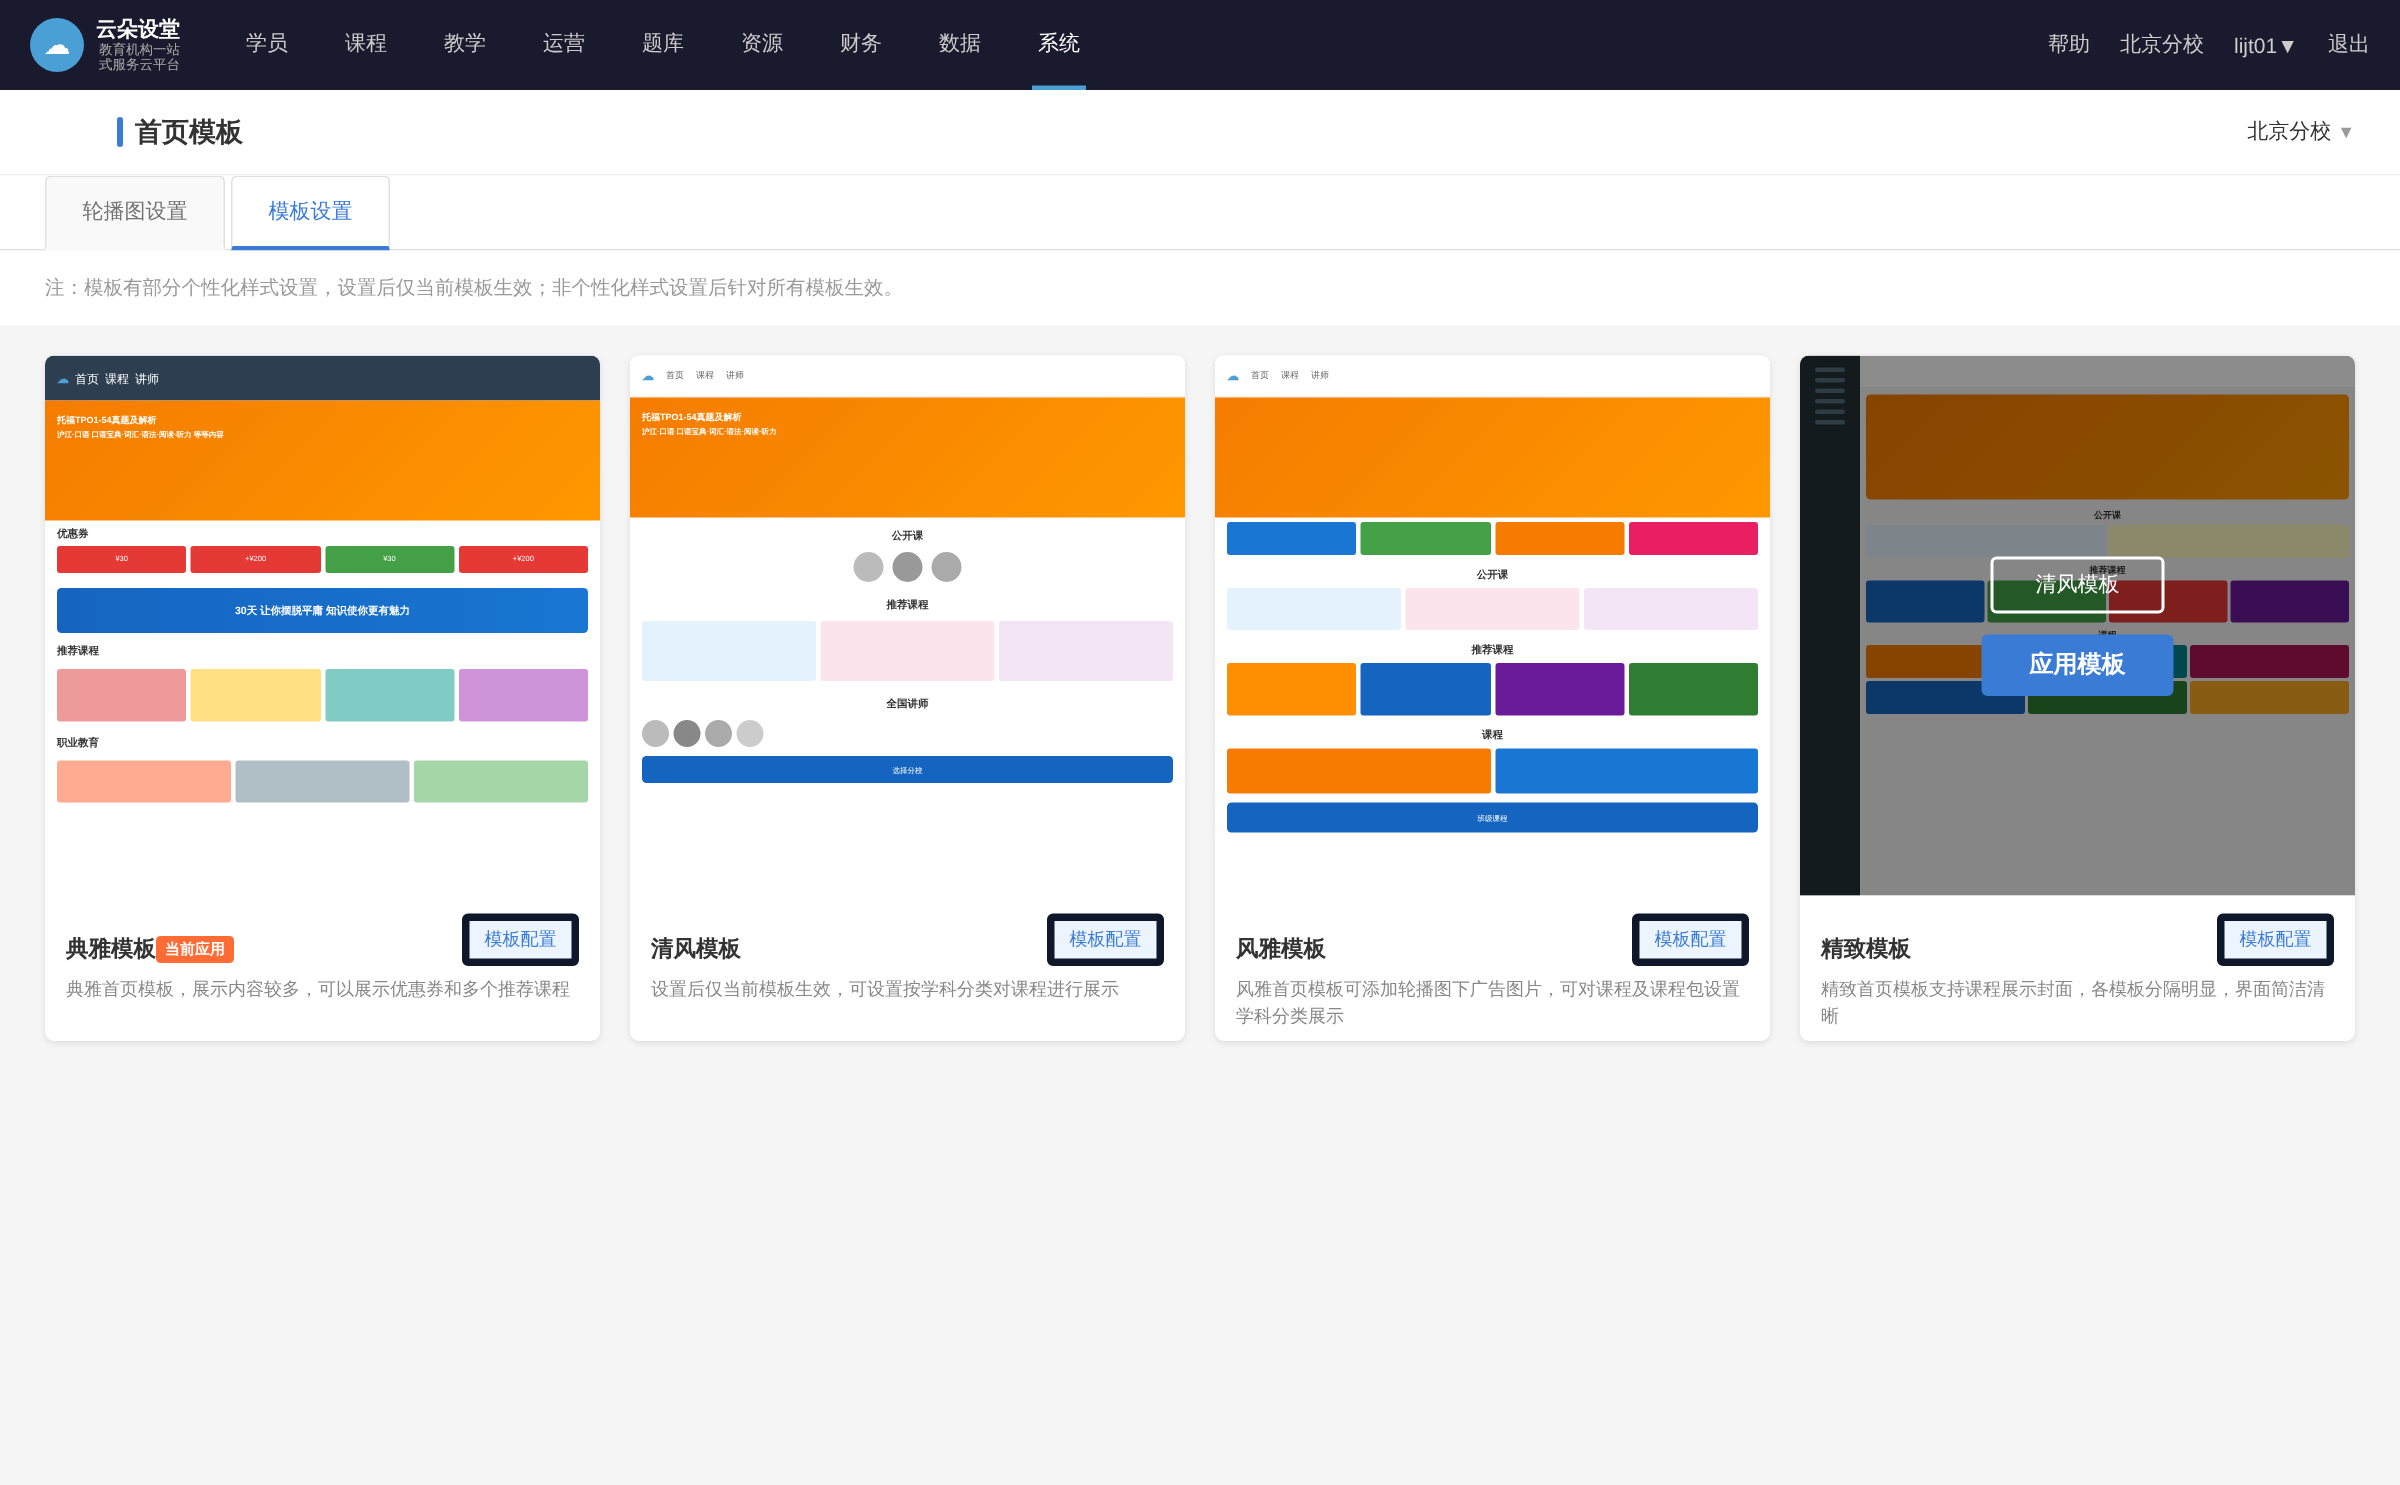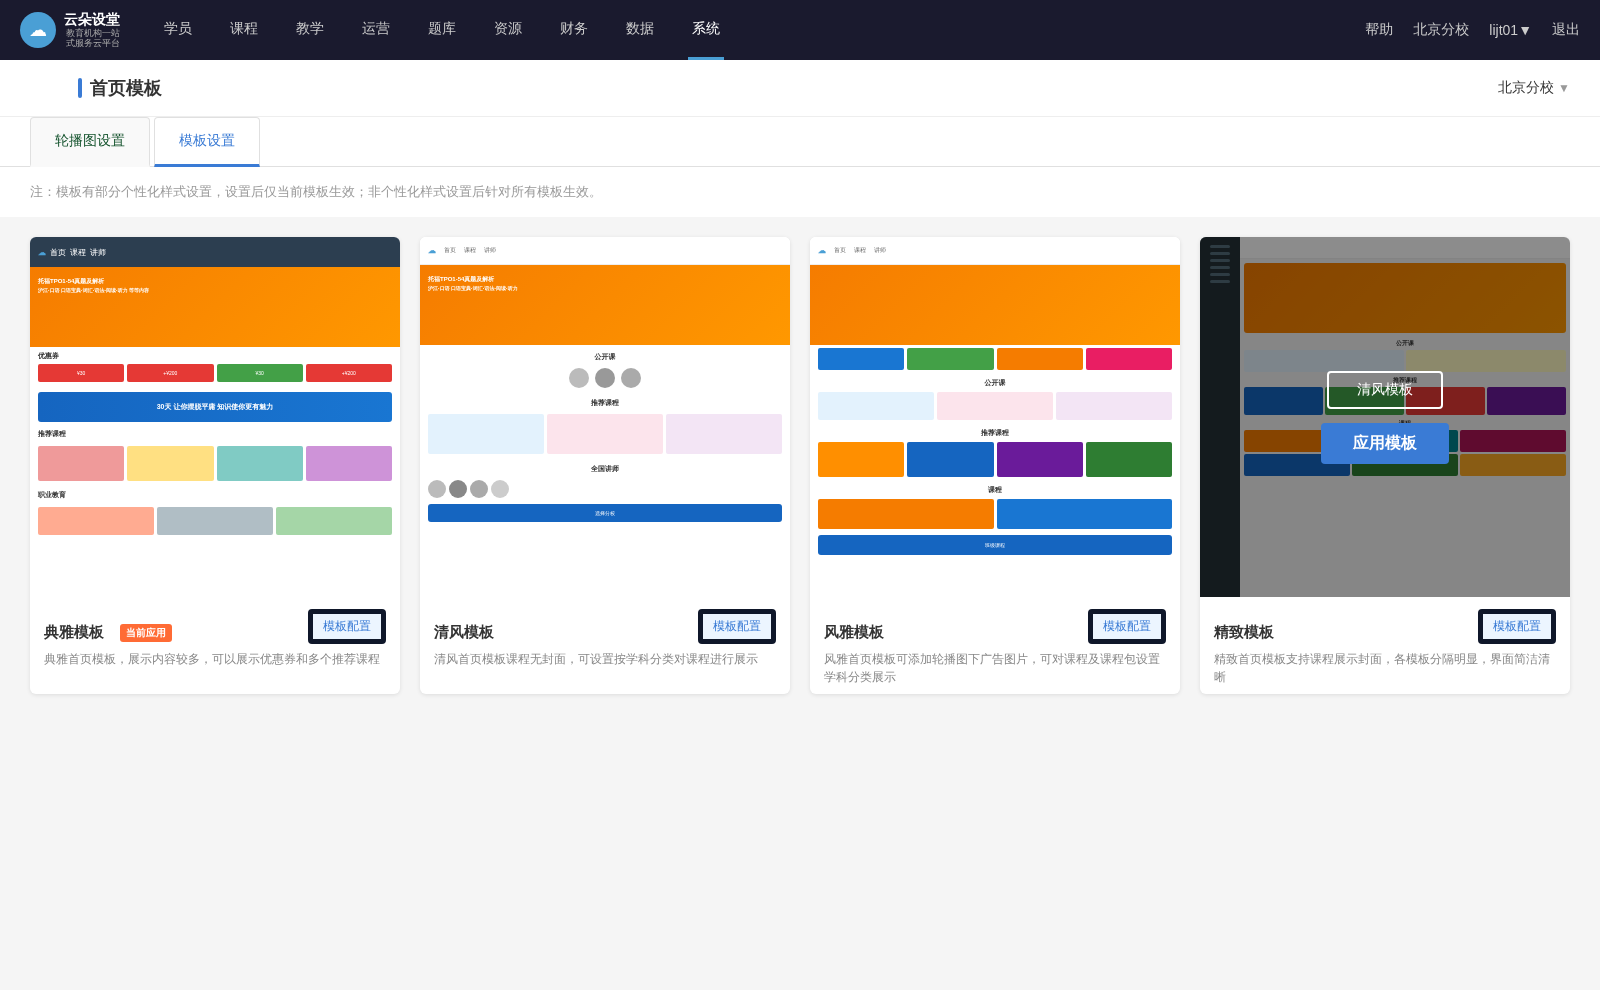--- a/index.html
+++ b/index.html
@@ -95,21 +95,21 @@
     .tabs-container {
       background: #fff;
       padding: 0 30px;
       border-bottom: 1px solid #e0e0e0;
     }
     .tabs { display: flex; gap: 0; }
     .tab {
       padding: 14px 24px;
       cursor: pointer;
       font-size: 14px;
-      color: #14532d;
+      color: #737373;
       border-bottom: 3px solid transparent;
       border-top: 1px solid #e0e0e0;
       border-left: 1px solid #e0e0e0;
       border-right: 1px solid #e0e0e0;
       margin-right: 4px;
       margin-bottom: -1px;
       background: #f9f9f9;
       border-radius: 4px 4px 0 0;
     }
     .tab.active {
@@ -262,21 +262,21 @@
       align-items: center;
       justify-content: space-between;
       margin-bottom: 6px;
     }
     .template-card-title {
       font-size: 15px;
       font-weight: bold;
       color: #333;
       display: flex;
       align-items: center;
-      gap: 16px;
+      gap: 0;
       margin-top: 12px;
     }
     .badge-current {
       background: #ff6b35;
       color: #fff;
       font-size: 10px;
       padding: 2px 6px;
       border-radius: 3px;
     }
     .btn-config {
@@ -460,21 +460,21 @@
         </div>
 
       </div>
       <div class="template-card-footer">
         <div class="template-card-title-row">
           <div class="template-card-title">
             <span>清风模板</span>
           </div>
           <button class="btn-config">模板配置</button>
         </div>
-        <div class="template-card-desc">清风首页模板课程无封面，可设置按学科分类对课程进行展示</div>
+        <div class="template-card-desc">设置后仅当前模板生效，可设置按学科分类对课程进行展示</div>
       </div>
     </div>
 
     <div class="template-card">
       <div class="template-preview">
         <div class="template-screenshot tpl3">
           <div class="tpl-header">
             <span style="color:#4a9fd5;font-size:8px;font-weight:bold;">☁</span>
             <span>首页</span>
               <span>课程</span>

